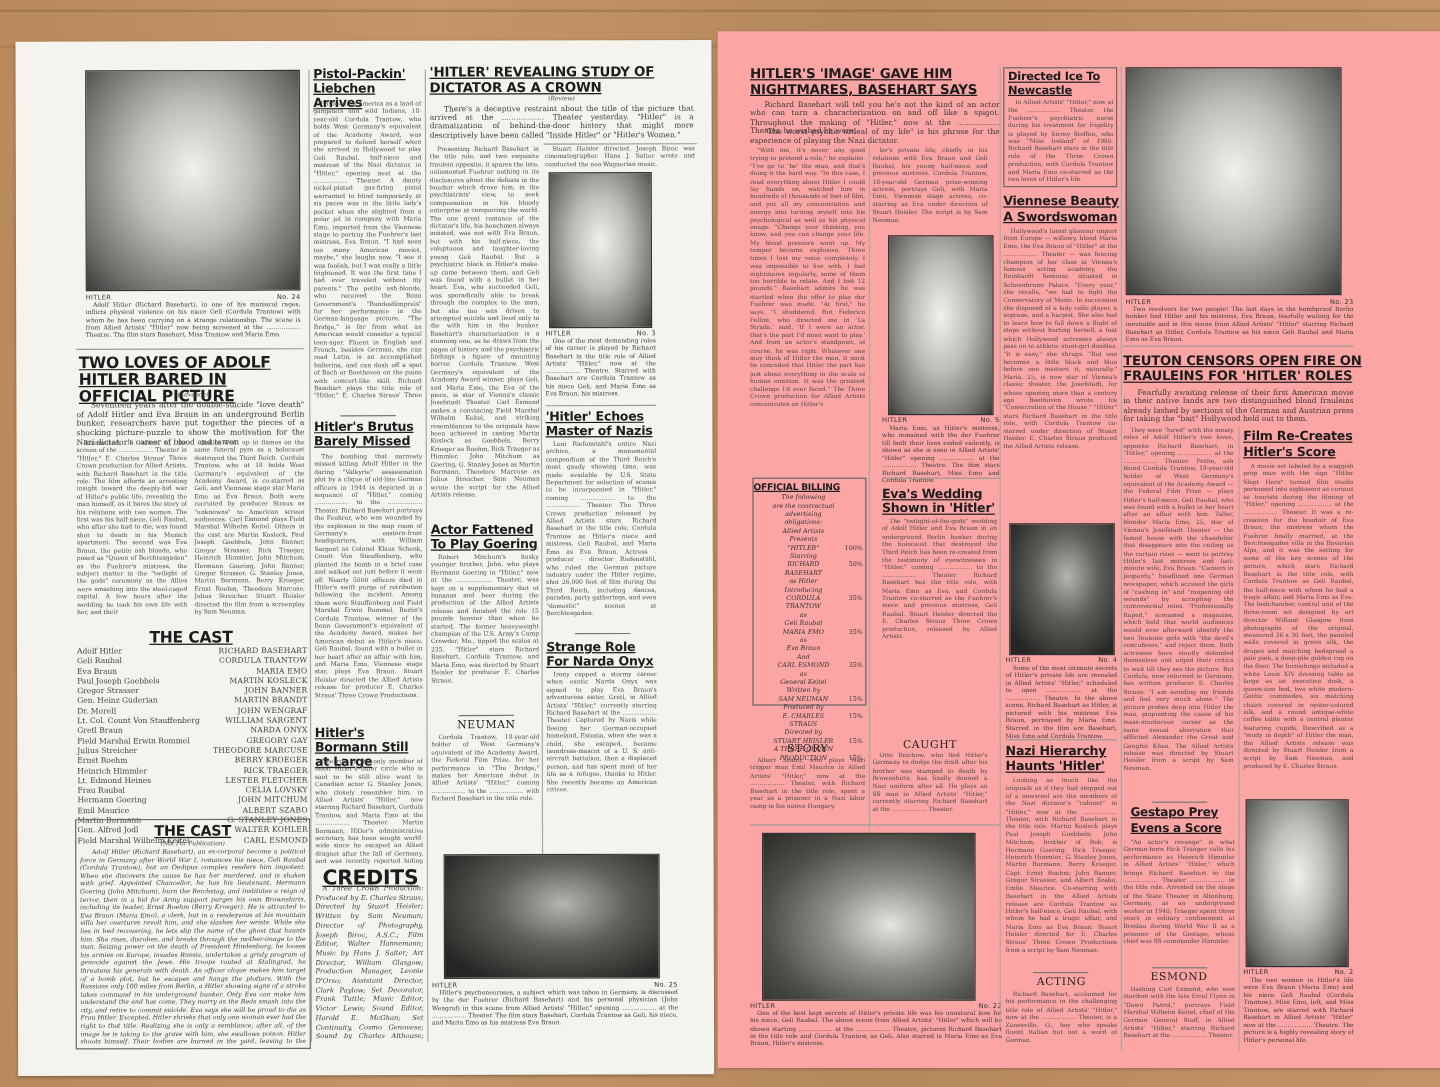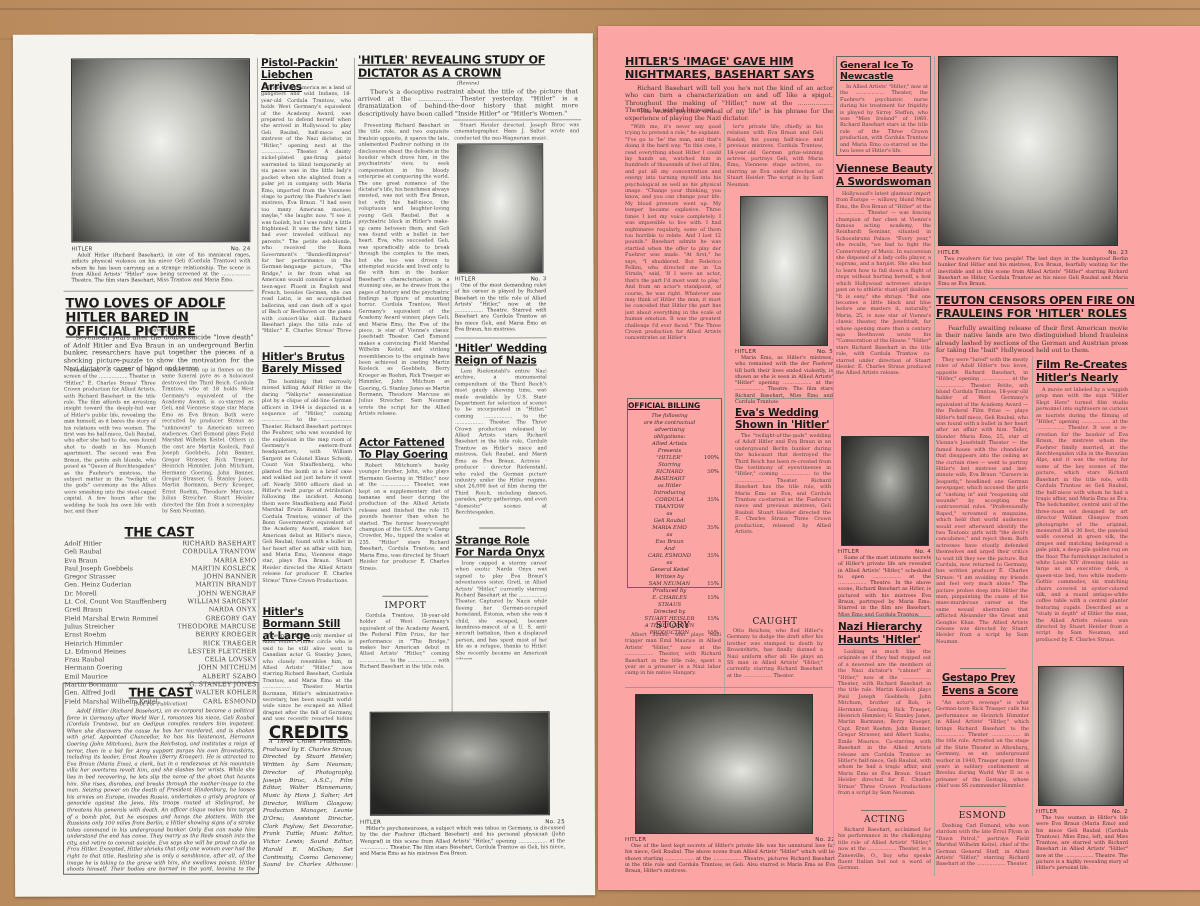--- a/index.html
+++ b/index.html
@@ -187,32 +187,32 @@
   <div class="photo light" style="left:444px; top:110px; width:86px; height:130px;"></div>
   <div class="abs" style="left:441px; top:242px; width:92px;">
     <div class="cap-row">
         <span>HITLER</span>
         <span>No. 3</span>
       </div>
     <div class="cap">One of the most demanding roles of his career is played by Richard Basehart in the title role of Allied Artists' "Hitler," now at the .................. Theatre. Starred with Basehart are Cordula Trantow as his niece Geli, and Maria Emo as Eva Braun, his mistress.</div>
   </div>
 
   <div class="abs h-rule" style="left:441px; top:304px; width:92px;"></div>
-  <div class="abs h-big" style="left:441px; top:308px; width:95px; font-size:10.5px; line-height:12px;">'Hitler' Wedding Reign of Nazis</div>
+  <div class="abs h-big" style="left:441px; top:308px; width:95px; font-size:10.5px; line-height:12px;">'Hitler' Echoes Master of Nazis</div>
   <div class="abs body-text" style="left:441px; top:334px; width:92px; height:154px; overflow:hidden;">Leni Riefenstahl's entire Nazi archive, a monumental compendium of the Third Reich's most gaudy showing time, was made available by U.S. State Department for selection of scenes to be incorporated in "Hitler," coming .................. to the .................. Theater. The Three Crown production released by Allied Artists stars Richard Basehart in the title role, Cordula Trantow as Hitler's niece and mistress, Geli Raubal, and Maria Emo as Eva Braun. Actress - producer - director Riefenstahl, who ruled the German picture industry under the Hitler regime, shot 26,000 feet of film during the Third Reich, including dances, parades, party gatherings, and even "domestic" scenes at Berchtesgaden.</div>
 
   <div class="abs h-big" style="left:345px; top:402px; width:92px; font-size:10.5px; line-height:12px;">Actor Fattened To Play Goering</div>
   <div class="abs body-text" style="left:345px; top:428px; width:90px; height:130px; overflow:hidden;">Robert Mitchum's husky younger brother, John, who plays Hermann Goering in "Hitler," now at the .................. Theater, was kept on a supplementary diet of bananas and beer during the production of the Allied Artists release and finished the role 15 pounds heavier than when he started. The former heavyweight champion of the U.S. Army's Camp Crowder, Mo., tipped the scales at 235. "Hitler" stars Richard Basehart, Cordula Trantow, and Maria Emo, was directed by Stuart Heisler for producer E. Charles Straus.</div>
 
   <div class="abs short-rule" style="left:465px; top:494px;"></div>
   <div class="abs h-big" style="left:441px; top:500px; width:95px; font-size:10.5px; line-height:12px;">Strange Role For Narda Onyx</div>
   <div class="abs body-text" style="left:441px; top:526px; width:92px; height:100px; overflow:hidden;">Irony capped a stormy career when exotic Narda Onyx was signed to play Eva Braun's adventuress sister, Gretl, in Allied Artists' "Hitler," currently starring Richard Basehart at the .................. Theater. Captured by Nazis while fleeing her German-occupied homeland, Estonia, when she was a child, she escaped, became laundress-mascot of a U. S. anti-aircraft battalion, then a displaced person, and has spent most of her life as a refugee, thanks to Hitler. She recently became an American citizen.</div>
 
   <div class="abs short-rule" style="left:368px; top:562px;"></div>
-  <div class="abs small-head" style="left:345px; top:566px; width:92px;">IMPORT</div>
+  <div class="abs small-head" style="left:345px; top:566px; width:92px;">NEUMAN</div>
   <div class="abs body-text" style="left:345px; top:578px; width:90px; height:62px; overflow:hidden;">Cordula Trantow, 18-year-old holder of West Germany's equivalent of the Academy Award, the Federal Film Prize, for her performance in "The Bridge," makes her American debut in Allied Artists' "Hitler," coming .................. to the .................. with Richard Basehart in the title role.</div>
 
   <div class="photo dark" style="left:355px; top:678px; width:180px; height:104px;"></div>
   <div class="abs" style="left:345px; top:785px; width:205px;">
     <div class="cap-row">
         <span>HITLER</span>
         <span>No. 25</span>
       </div>
     <div class="cap">Hitler's psychoneuroses, a subject which was taboo in Germany, is discussed by the der Fuehrer (Richard Basehart) and his personal physician (John Wengraf) in this scene from Allied Artists' "Hitler," opening .................. at the .................. Theater. The film stars Basehart, Cordula Trantow as Geli, his niece, and Maria Emo as his mistress Eva Braun.</div>
   </div>
@@ -396,21 +396,21 @@
     <div class="cap-row">
         <span>HITLER</span>
         <span>No. 22</span>
       </div>
     <div class="cap">One of the best kept secrets of Hitler's private life was his unnatural love for his niece, Geli Raubal. The above scene from Allied Artists' "Hitler" which will be shown starting .................. at the .................. Theatre, pictures Richard Basehart in the title role and Cordula Trantow, as Geli. Also starred is Maria Emo as Eva Braun, Hitler's mistress.</div>
   </div>
 
   <div class="vrule" style="left:235px; top:30px; height:800px;"></div>
 
   <div class="box" style="left:238px; top:30px; width:95px; height:100px;"></div>
-  <div class="abs h-big" style="left:242px; top:33px; width:90px; font-size:9.5px; line-height:11px;">General Ice To Newcastle</div>
+  <div class="abs h-big" style="left:242px; top:33px; width:90px; font-size:9.5px; line-height:11px;">Directed Ice To Newcastle</div>
   <div class="abs body-text" style="left:242px; top:57px; width:88px; height:70px; overflow:hidden;">In Allied Artists' "Hitler," now at the .................. Theater, the Fuehrer's psychiatric nurse during his treatment for frigidity is played by Sirrey Steffen, who was "Miss Ireland" of 1960. Richard Basehart stars in the title role of the Three Crown production, with Cordula Trantow and Maria Emo co-starred as the two loves of Hitler's life.</div>
 
   <div class="abs h-big" style="left:238px; top:136px; width:100px; font-size:10.5px; line-height:12.5px;">Viennese Beauty A Swordswoman</div>
   <div class="abs body-text" style="left:238px; top:164px; width:95px; height:210px; overflow:hidden;">Hollywood's latest glamour import from Europe — willowy, blond Maria Emo, the Eva Braun of "Hitler" at the .................. Theater — was fencing champion of her class at Vienna's famous acting academy, the Reinhardt Seminar, situated in Schoenbrunn Palace. "Every year," she recalls, "we had to fight the Conservatory of Music. In succession she disposed of a lady cello player, a soprano, and a harpist. She also had to learn how to fall down a flight of steps without hurting herself, a feat which Hollywood actresses always pass on to athletic stunt-girl doubles. "It is easy," she shrugs. "But one becomes a little black and blue before one masters it, naturally." Maria, 25, is now star of Vienna's classic theater, the Josefstadt, for whose opening more than a century ago Beethoven wrote his "Consecration of the House." "Hitler" stars Richard Basehart in the title role, with Cordula Trantow co-starred under direction of Stuart Heisler. E. Charles Straus produced the Allied Artists release.</div>
 
   <div class="photo dark" style="left:243px; top:410px; width:88px; height:110px;"></div>
   <div class="abs" style="left:240px; top:522px; width:93px;">
     <div class="cap-row">
         <span>HITLER</span>
         <span>No. 4</span>
@@ -436,21 +436,21 @@
       </div>
     <div class="cap">Two revolvers for two people! The last days in the bombproof Berlin bunker find Hitler and his mistress, Eva Braun, fearfully waiting for the inevitable and in this scene from Allied Artists' "Hitler" starring Richard Basehart as Hitler, Cordula Trantow as his niece Geli Raubal and Maria Emo as Eva Braun.</div>
   </div>
 
   <div class="abs h-rule" style="left:338px; top:262px; width:192px;"></div>
   <div class="abs h-big" style="left:338px; top:268px; width:200px; font-size:11px; line-height:13px;">TEUTON CENSORS OPEN FIRE ON FRAULEINS FOR 'HITLER' ROLES</div>
   <div class="abs lead-text" style="left:338px; top:298px; width:192px; font-size:6.2px; line-height:7.3px;">Fearfully awaiting release of their first American movie in their native lands are two distinguished blond frauleins already lashed by sections of the German and Austrian press for taking the "bait" Hollywood held out to them.</div>
   <div class="abs body-text" style="left:338px; top:330px; width:92px; height:328px; overflow:hidden;">They were "lured" with the meaty roles of Adolf Hitler's two loves, opposite Richard Basehart, in "Hitler," opening .................. at the .................. Theater. Petite, ash blond Cordula Trantow, 18-year-old holder of West Germany's equivalent of the Academy Award — the Federal Film Prize — plays Hitler's half-niece, Geli Raubal, who was found with a bullet in her heart after an affair with him. Taller, blonder Maria Emo, 25, star of Vienna's Josefstadt Theater — the famed house with the chandelier that disappears into the ceiling as the curtain rises — went to portray Hitler's last mistress and last-minute wife, Eva Braun. "Careers in Jeopardy," headlined one German newspaper, which accused the girls of "cashing in" and "reopening old wounds" by accepting the controversial roles. "Professionally Raped," screamed a magazine, which held that world audiences would ever afterward identify the two Teutonic girls with "the devil's concubines," and reject them. Both actresses have stoutly defended themselves and urged their critics to wait till they see the picture. But Cordula, now returned to Germany, has written producer E. Charles Straus: "I am avoiding my friends and feel very much alone." The picture probes deep into Hitler the man, pinpointing the cause of his mass-murderous career as the same sexual aberration that afflicted Alexander the Great and Genghis Khan. The Allied Artists release was directed by Stuart Heisler from a script by Sam Neuman.</div>
   <div class="vrule" style="left:434px; top:330px; height:520px;"></div>
 
-  <div class="abs h-big" style="left:438px; top:332px; width:95px; font-size:10.5px; line-height:12.5px;">Film Re-Creates Hitler's Nearly</div>
+  <div class="abs h-big" style="left:438px; top:332px; width:95px; font-size:10.5px; line-height:12.5px;">Film Re-Creates Hitler's Score</div>
   <div class="abs body-text" style="left:438px; top:360px; width:92px; height:274px; overflow:hidden;">A movie set labeled by a waggish prop man with the sign "Hitler Slept Here" turned film studio personnel into sightseers as curious as tourists during the filming of "Hitler," opening .................. at the .................. Theater. It was a re-creation for the boudoir of Eva Braun, the mistress whom the Fuehrer finally married, at the Berchtesgaden villa in the Bavarian Alps, and it was the setting for some of the key scenes of the picture, which stars Richard Basehart in the title role, with Cordula Trantow as Geli Raubal, the half-niece with whom he had a tragic affair, and Maria Emo as Eva. The bedchamber, central unit of the three-room set designed by art director William Glasgow from photographs of the original, measured 36 x 30 feet, the paneled walls covered in green silk, the drapes and matching bedspread a pale pink, a deep-pile golden rug on the floor. The furnishings included a white Louis XIV dressing table as large as an executive desk, a queen-size bed, two white modern-Gothic commodes, six matching chairs covered in oyster-colored silk, and a round antique-white coffee table with a central planter featuring cupids. Described as a "study in depth" of Hitler the man, the Allied Artists release was directed by Stuart Heisler from a script by Sam Neuman, and produced by E. Charles Straus.</div>
 
   <div class="abs short-rule" style="left:362px; top:642px;"></div>
   <div class="abs h-big" style="left:320px; top:646px; width:95px; font-size:10px; line-height:12.5px;margin-left:24px;">Gestapo Prey Evens a Score</div>
   <div class="abs body-text" style="left:338px; top:673px; width:93px; height:100px; overflow:hidden;">"An actor's revenge" is what German-born Rick Traeger calls his performance as Heinrich Himmler in Allied Artists' "Hitler," which brings Richard Basehart to the .................. Theater .................. in the title role. Arrested on the stage of the State Theater in Altenburg, Germany, as an underground worker in 1940, Traeger spent three years in solitary confinement at Breslau during World War II as a prisoner of the Gestapo, whose chief was SS commander Himmler.</div>
 
   <div class="abs short-rule" style="left:362px; top:780px;"></div>
   <div class="abs small-head" style="left:338px; top:784px; width:93px;">ESMOND</div>
   <div class="abs body-text" style="left:338px; top:796px; width:93px; height:50px; overflow:hidden;">Dashing Carl Esmond, who won stardom with the late Errol Flynn in "Dawn Patrol," portrays Field Marshal Wilhelm Keitel, chief of the German General Staff, in Allied Artists' "Hitler," starring Richard Basehart at the .................. Theater.</div>
 

